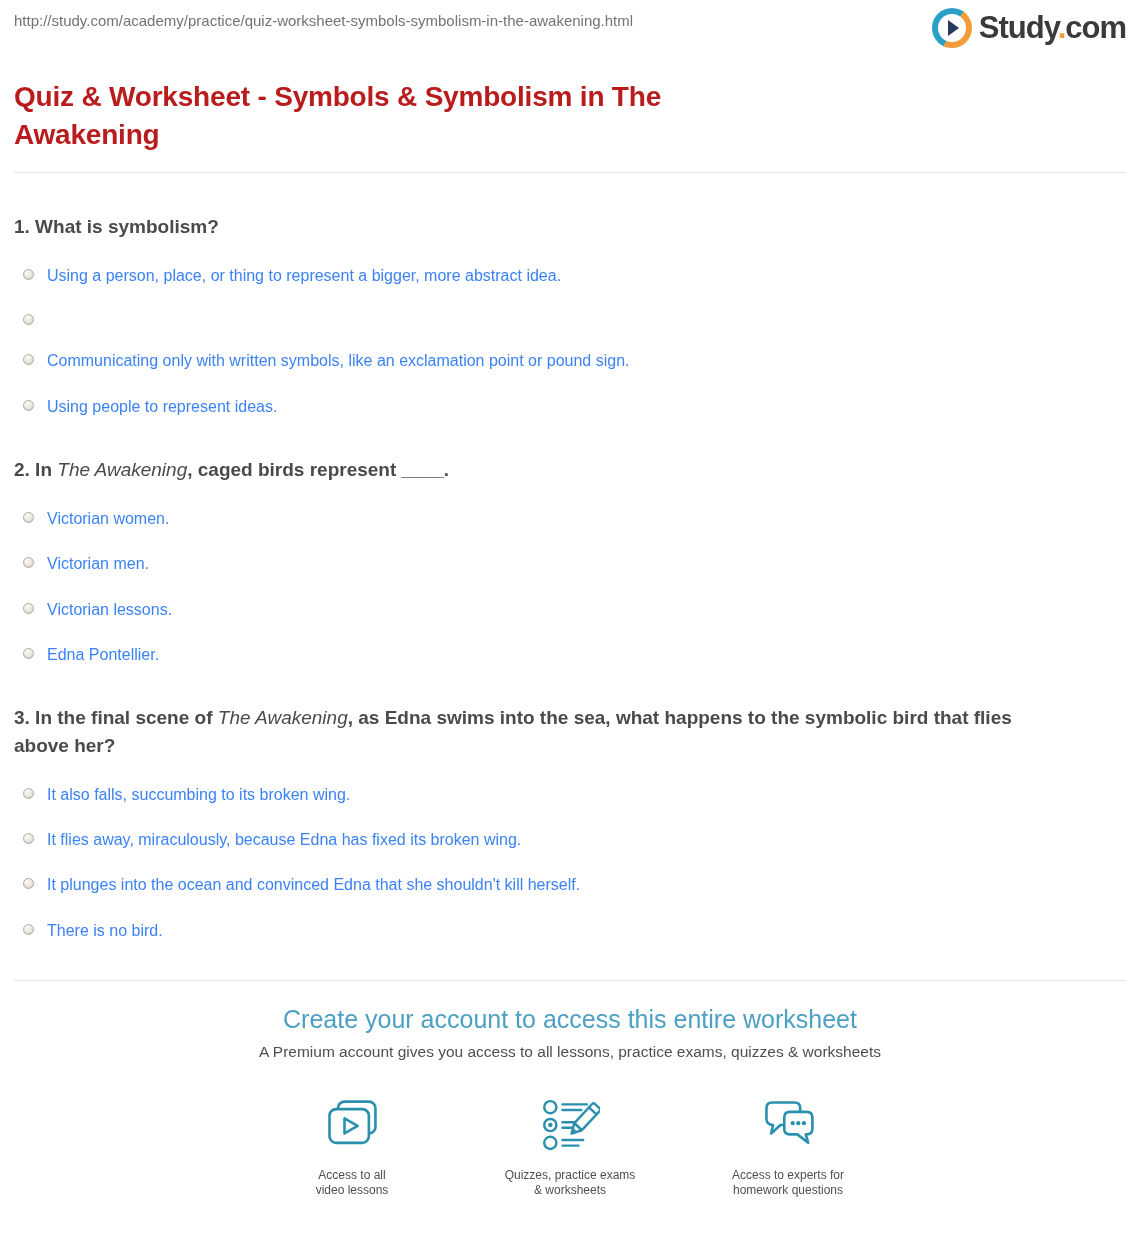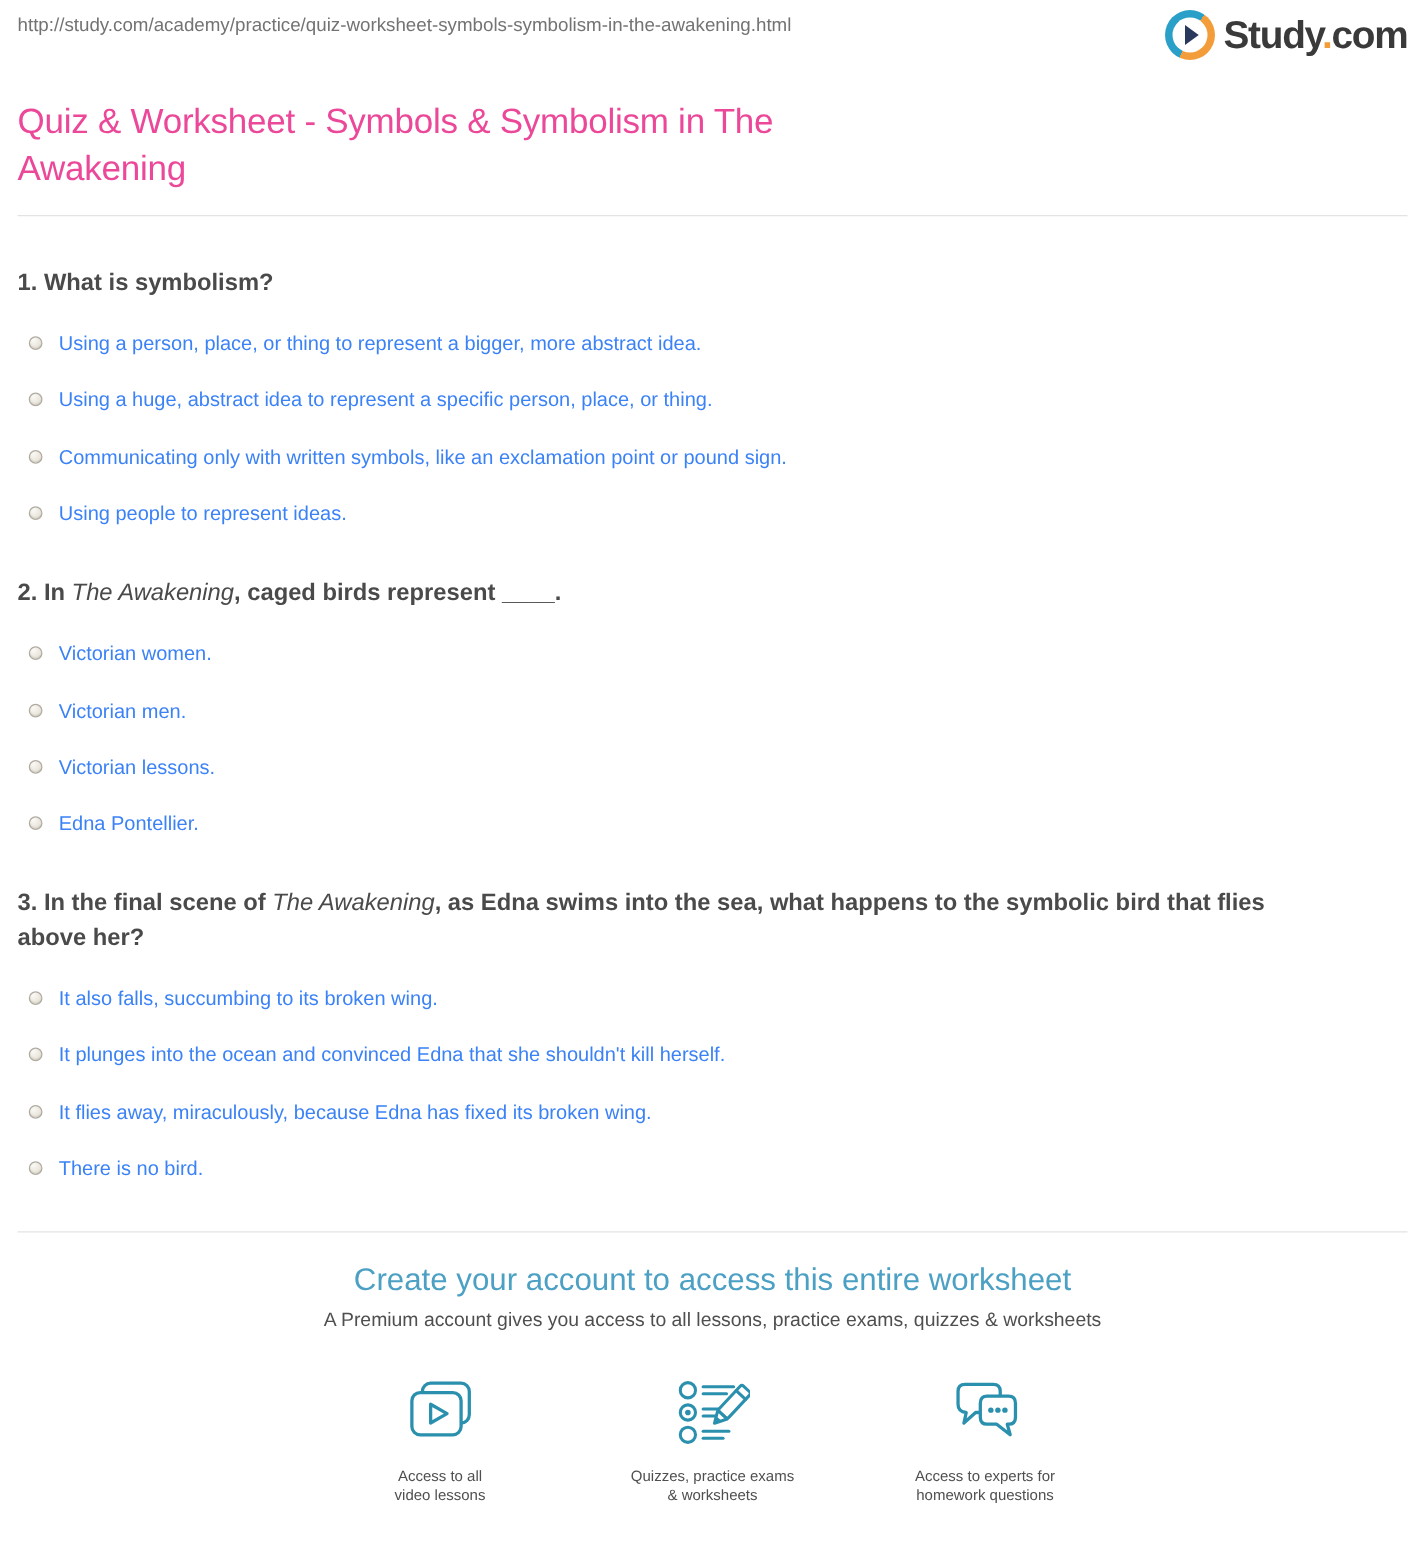--- a/index.html
+++ b/index.html
@@ -23,21 +23,21 @@
   .logo-icon::before { content: ''; position: absolute; inset: 6px; border-radius: 50%; background: #fff; }
   .logo-play {
     position: absolute; left: 16px; top: 12px; width: 0; height: 0;
     border-left: 11px solid #29395e; border-top: 8px solid transparent; border-bottom: 8px solid transparent;
   }
   .logo-text { font-size: 31px; font-weight: 700; color: #3a3a3a; letter-spacing: -1px; line-height: 40px; }
   .logo-dot { color: #f39d3a; }
 
   
   .title {
-    margin: 26px 0 18px; font-size: 28px; font-weight: 400; color: #ec4899;
+    margin: 26px 0 18px; font-size: 28px; font-weight: 700; color: #b91c1c;
     line-height: 1.35; white-space: pre-line; letter-spacing: -0.2px;
   }
   hr.rule { border: none; border-top: 1px solid #e3e3e3; margin: 0; }
 
   
   .question { margin-top: 40px; }
   .q-heading { margin: 0; font-size: 19px; font-weight: 700; color: #4a4a4a; line-height: 1.45; white-space: pre-line; }
   .q-heading .italic { font-style: italic; font-weight: 400; }
   .option { display: flex; align-items: flex-start; gap: 13px; margin-top: 26px; padding-left: 9px; cursor: pointer; }
   .radio {
@@ -81,21 +81,20 @@
   <div id="questions">
   <section class="question">
     <h3 class="q-heading"><span>1. What is symbolism?</span></h3>
     <div class="q-options">
           <div class="option">
             <span class="radio"></span>
             <span class="option-label">Using a person, place, or thing to represent a bigger, more abstract idea.</span>
           </div>
           <div class="option">
             <span class="radio"></span>
-            <span class="option-label">Using a huge, abstract idea to represent a specific person, place, or thing.</span>
           </div>
           <div class="option">
             <span class="radio"></span>
             <span class="option-label">Communicating only with written symbols, like an exclamation point or pound sign.</span>
           </div>
           <div class="option">
             <span class="radio"></span>
             <span class="option-label">Using people to represent ideas.</span>
           </div>
         </div>
@@ -126,25 +125,25 @@
   <section class="question">
     <h3 class="q-heading"><span>3. In the final scene of </span><span class="italic">The Awakening</span><span>, as Edna swims into the sea, what happens to the symbolic bird that flies
 above her?</span></h3>
     <div class="q-options">
           <div class="option">
             <span class="radio"></span>
             <span class="option-label">It also falls, succumbing to its broken wing.</span>
           </div>
           <div class="option">
             <span class="radio"></span>
+            <span class="option-label">It flies away, miraculously, because Edna has fixed its broken wing.</span>
+          </div>
+          <div class="option">
+            <span class="radio"></span>
             <span class="option-label">It plunges into the ocean and convinced Edna that she shouldn't kill herself.</span>
-          </div>
-          <div class="option">
-            <span class="radio"></span>
-            <span class="option-label">It flies away, miraculously, because Edna has fixed its broken wing.</span>
           </div>
           <div class="option">
             <span class="radio"></span>
             <span class="option-label">There is no bird.</span>
           </div>
         </div>
   </section>
 </div>
 
   <hr class="rule">

